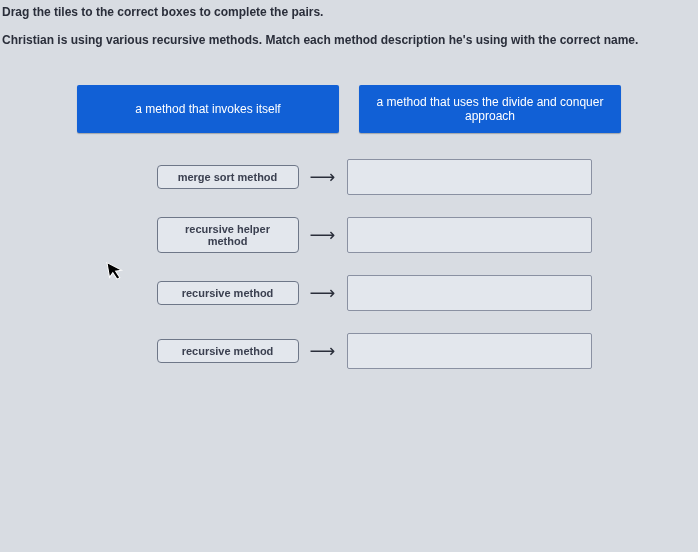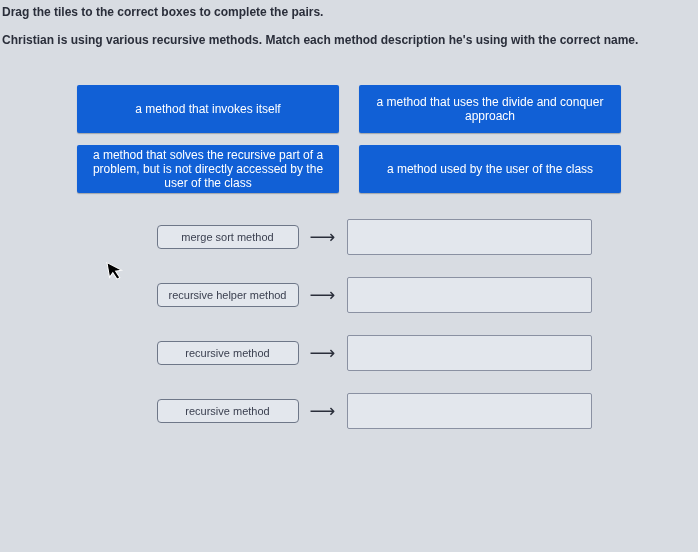--- a/index.html
+++ b/index.html
@@ -60,21 +60,21 @@
     }
     .label-box {
       border: 1px solid #6e7788;
       background: #e3e7ed;
       color: #3b4050;
       font-size: 11px;
       padding: 5px 10px;
       border-radius: 4px;
       width: 142px;
       text-align: center;
-      font-weight: 400;
+      font-weight: 700;
     }
     .arrow {
       width: 48px;
       display: flex;
       align-items: center;
       justify-content: center;
       color: #2a2e3a;
       font-size: 18px;
     }
     .dropzone {
@@ -100,24 +100,20 @@
 <div class="instructions">
   <p class="instr-line">Drag the tiles to the correct boxes to complete the pairs.</p>
   <p class="instr-line">Christian is using various recursive methods. Match each method description he's using with the correct name.</p>
 </div>
 
 <div class="tiles-area">
   <div class="tile-row">
     <div class="tile">a method that invokes itself</div>
     <div class="tile">a method that uses the divide and conquer approach</div>
   </div>
-  <div class="tile-row">
-    <div class="tile">a method that solves the recursive part of a problem, but is not directly accessed by the user of the class</div>
-    <div class="tile">a method used by the user of the class</div>
-  </div>
 </div>
 
 <div class="matches">
   <div class="match-row">
     <div class="label-box">merge sort method</div>
     <div class="arrow">⟶</div>
     <div class="dropzone"></div>
   </div>
   <div class="match-row">
     <div class="label-box">recursive helper method</div>

